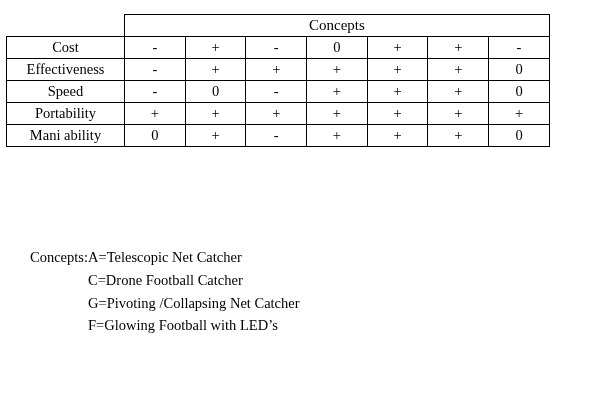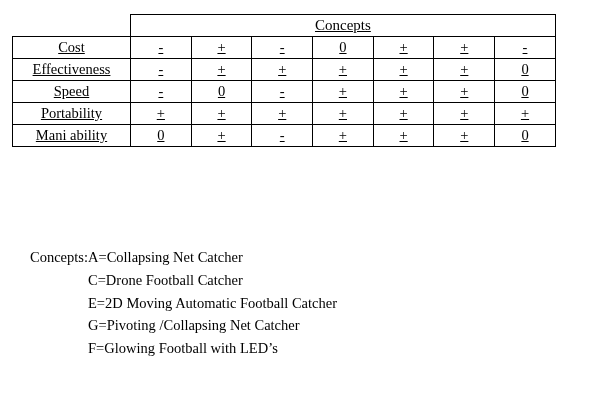--- a/index.html
+++ b/index.html
@@ -12,24 +12,23 @@
     height: 410px;
     position: relative;
     overflow: hidden;
     font-family: "Liberation Serif", "DejaVu Serif", serif;
     color: #000000;
   }
 
   
   .matrix-wrap {
     position: absolute;
-    left: 12px;
+    left: 6px;
     top: 14px;
     width: 543px;
-    text-decoration: underline;
   }
   table.matrix {
     border-collapse: collapse;
     table-layout: fixed;
     width: 543px;
     font-size: 14.5px;
     line-height: 1;
   }
   table.matrix td,
   table.matrix th {
@@ -153,27 +152,24 @@
         <td>+</td>
         <td>+</td>
         <td>0</td>
       </tr>
     </tbody>
   </table>
 </div>
 
 <div class="legend">
   <div class="legend-row">
-    <span class="legend-lead">Concepts:</span><span class="legend-text">A= </span><span class="legend-text">Collapsing Net Catcher</span>
+    <span class="legend-lead">Concepts:</span><span class="legend-text">A= </span><span class="legend-text">Telescopic Net Catcher</span>
   </div>
   <div class="legend-row">
     <span class="legend-lead"></span><span class="legend-text">C=</span><span class="legend-text">Drone Football Catcher</span>
-  </div>
-  <div class="legend-row">
-    <span class="legend-lead"></span><span class="legend-text">E= </span><span class="legend-text">2D Moving Automatic Football Catcher</span>
   </div>
   <div class="legend-row">
     <span class="legend-lead"></span><span class="legend-text">G=</span><span class="legend-text">Pivoting /Collapsing Net Catcher</span>
   </div>
   <div class="legend-row">
     <span class="legend-lead"></span><span class="legend-text">F= </span><span class="legend-text">Glowing Football with LED’s</span>
   </div>
 </div>
 
 </body></html>

